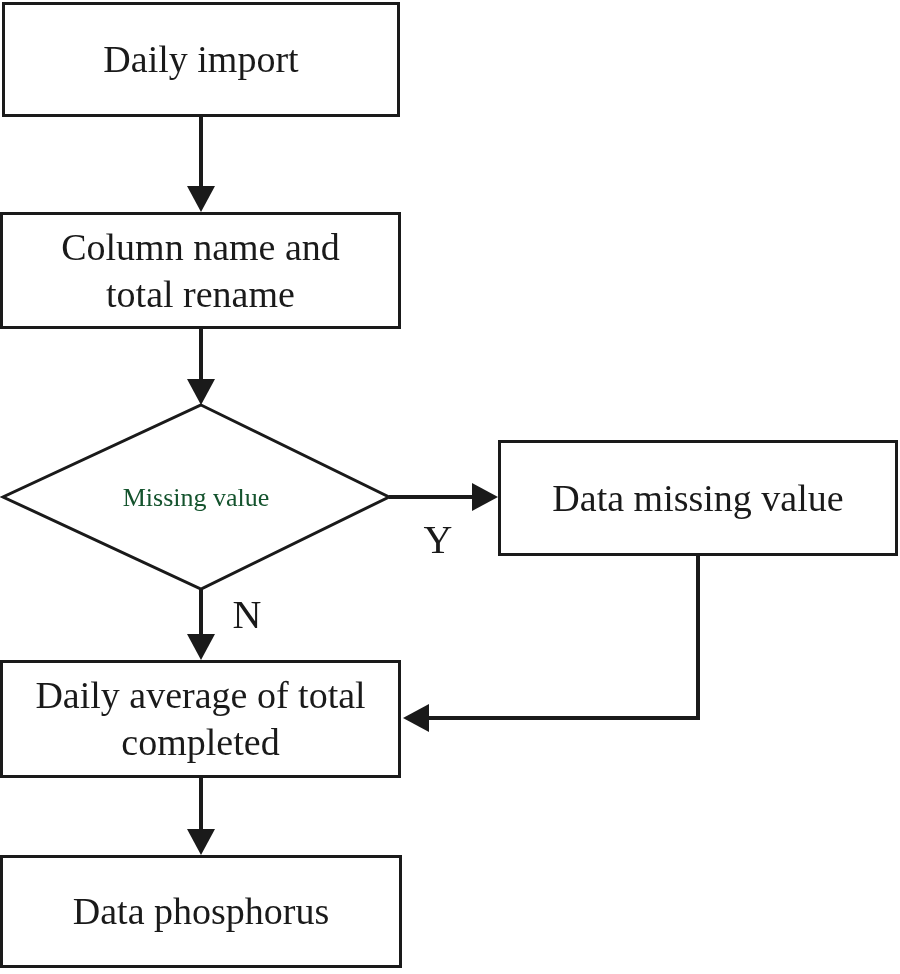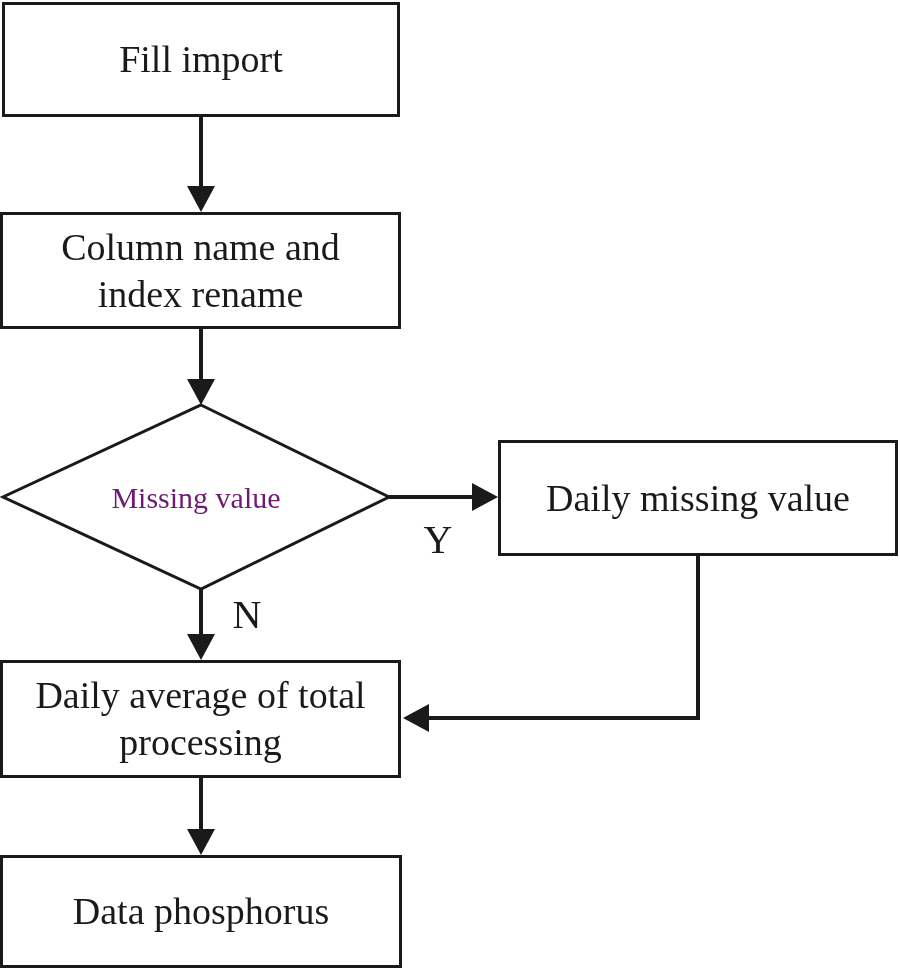--- a/index.html
+++ b/index.html
@@ -38,23 +38,23 @@
     color: #1a1a1a;
   }
   
   .diamond-text {
     position: absolute;
     display: flex;
     flex-direction: column;
     align-items: center;
     justify-content: center;
     text-align: center;
-    font-size: 30px;
+    font-size: 26px;
     line-height: 47px;
-    color: #701a75;
+    color: #14532d;
   }
   .edge-label {
     position: absolute;
     transform: translate(-50%, -50%);
     font-size: 40px;
     color: #1a1a1a;
   }
   .box-data-import     { left: 2px;   top: 2px;   width: 398px; height: 115px; }
   .box-column-rename   { left: 0px;   top: 212px; width: 401px; height: 117px; }
   .box-fill-missing    { left: 498px; top: 440px; width: 400px; height: 116px; }
@@ -98,39 +98,39 @@
 
     <g>
       <line x1="201" y1="778" x2="201" y2="831" stroke="#1a1a1a" stroke-width="4"></line>
       <polygon points="187,829 215,829 201,855" fill="#1a1a1a"></polygon>
     </g>
 
     <polygon points="201,405 389,497 201,589 3,497" fill="#ffffff" stroke="#1a1a1a" stroke-width="3"></polygon>
   </svg>
 
   <div class="node box-data-import">
-    <span>Fill import</span>
+    <span>Daily import</span>
   </div>
 
   <div class="node box-column-rename">
     <span>Column name and</span>
-    <span>index rename</span>
+    <span>total rename</span>
   </div>
 
   <div class="diamond-text diamond-text-area">
     <span>Missing value</span>
   </div>
 
   <div class="node box-fill-missing">
-    <span>Daily missing value</span>
+    <span>Data missing value</span>
   </div>
 
   <div class="node box-daily-average">
     <span>Daily average of total</span>
-    <span>processing</span>
+    <span>completed</span>
   </div>
 
   <div class="node box-completed">
     <span>Data phosphorus</span>
   </div>
 
   <span class="edge-label label-yes">Y</span>
   <span class="edge-label label-no">N</span>
 
 </div>

